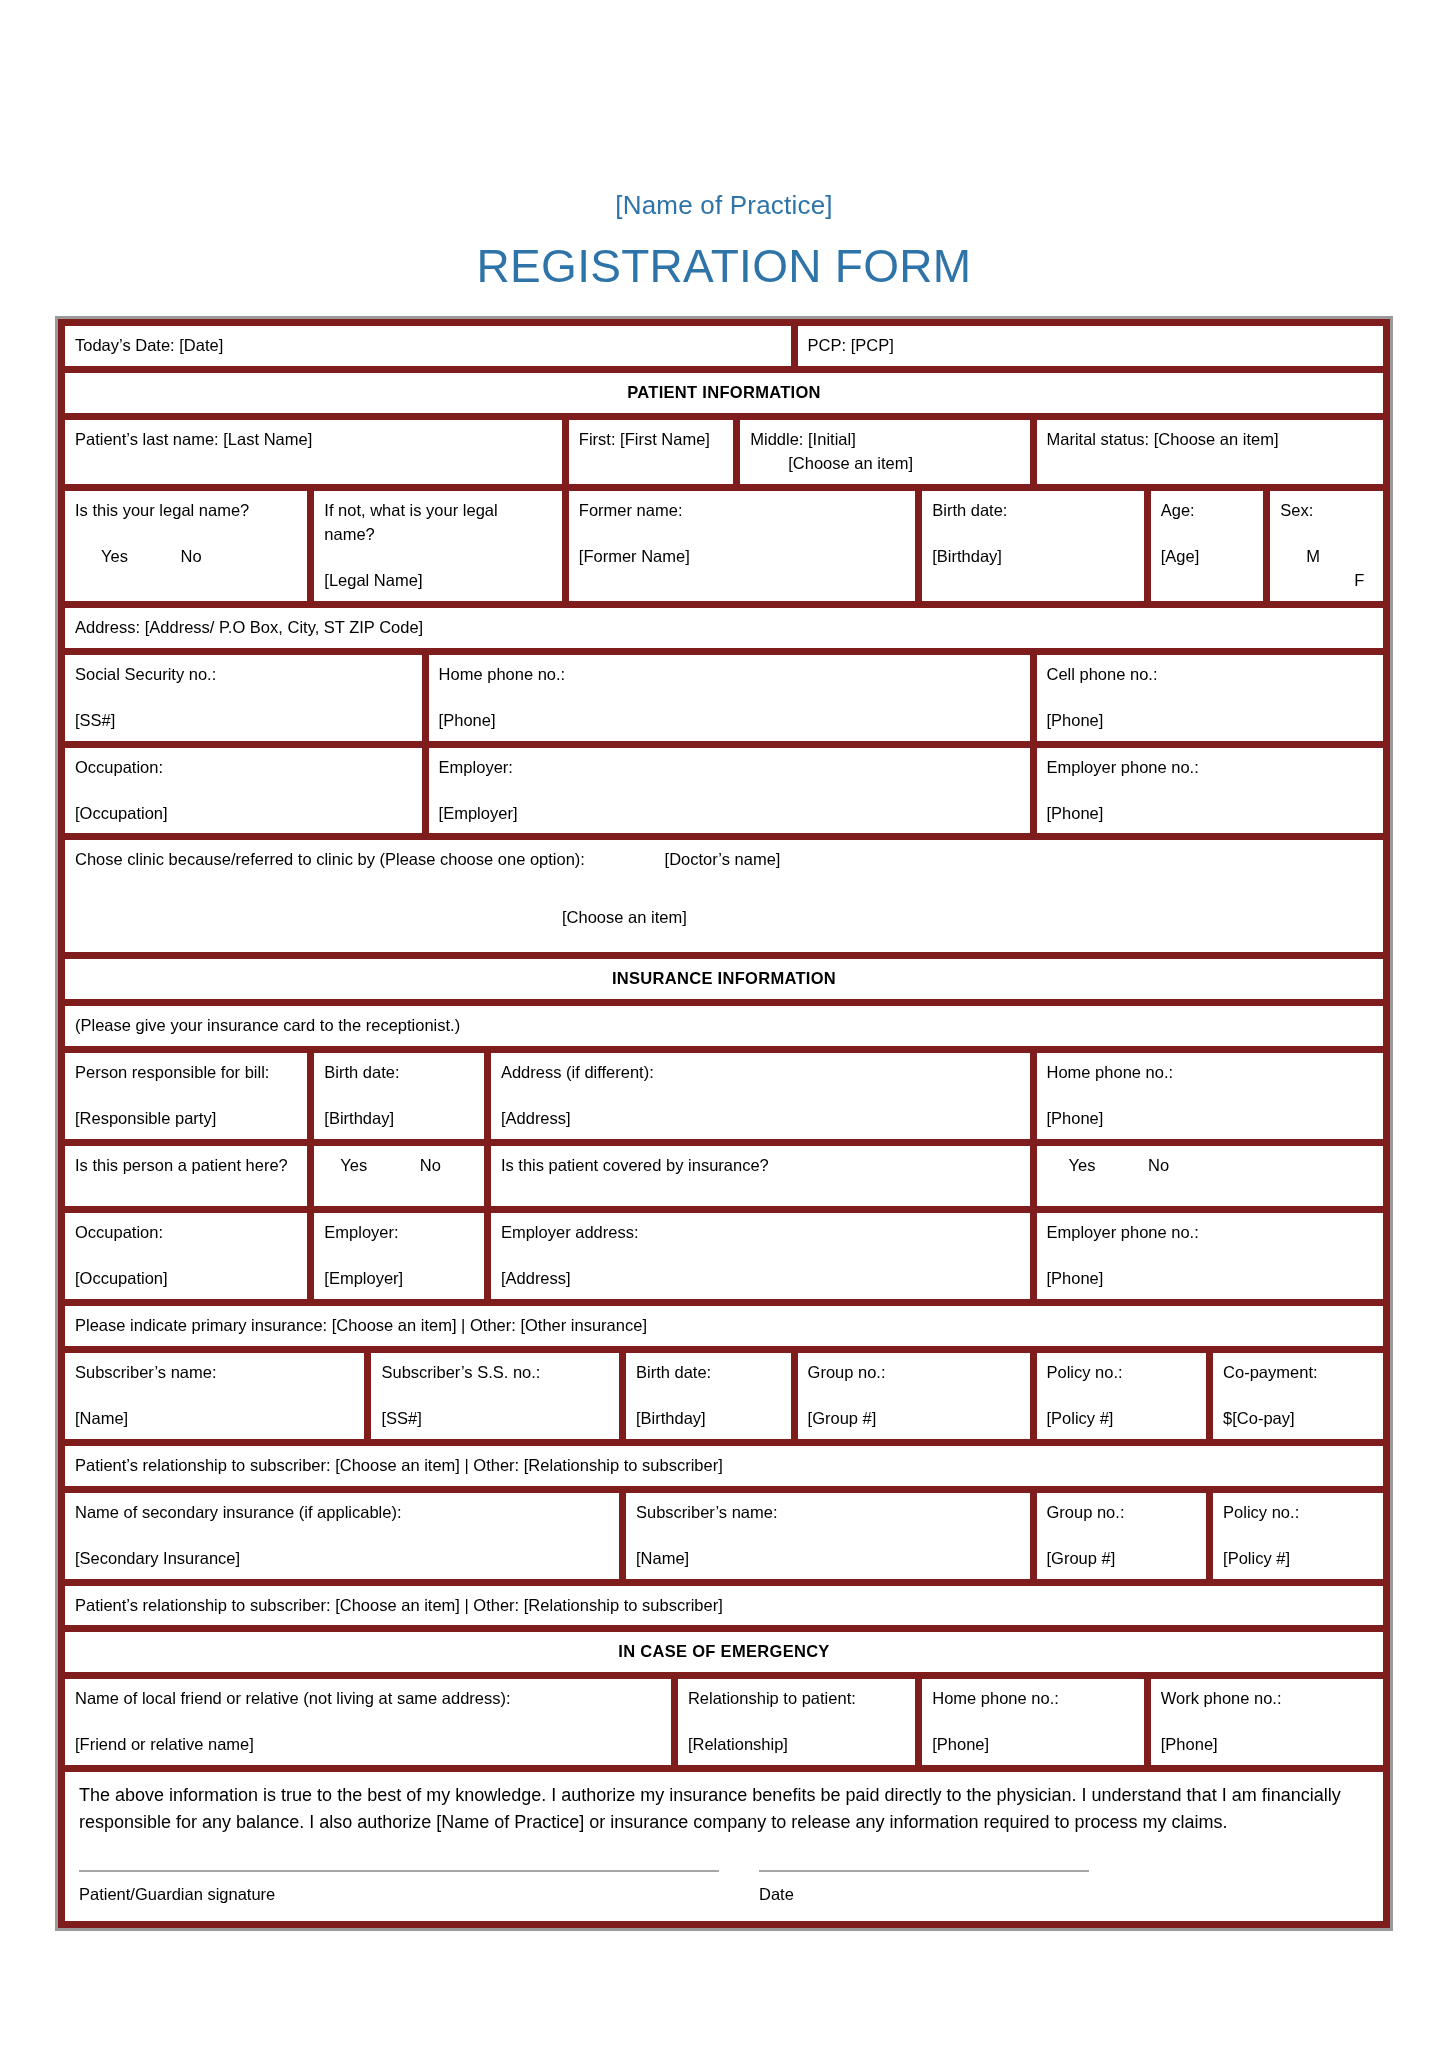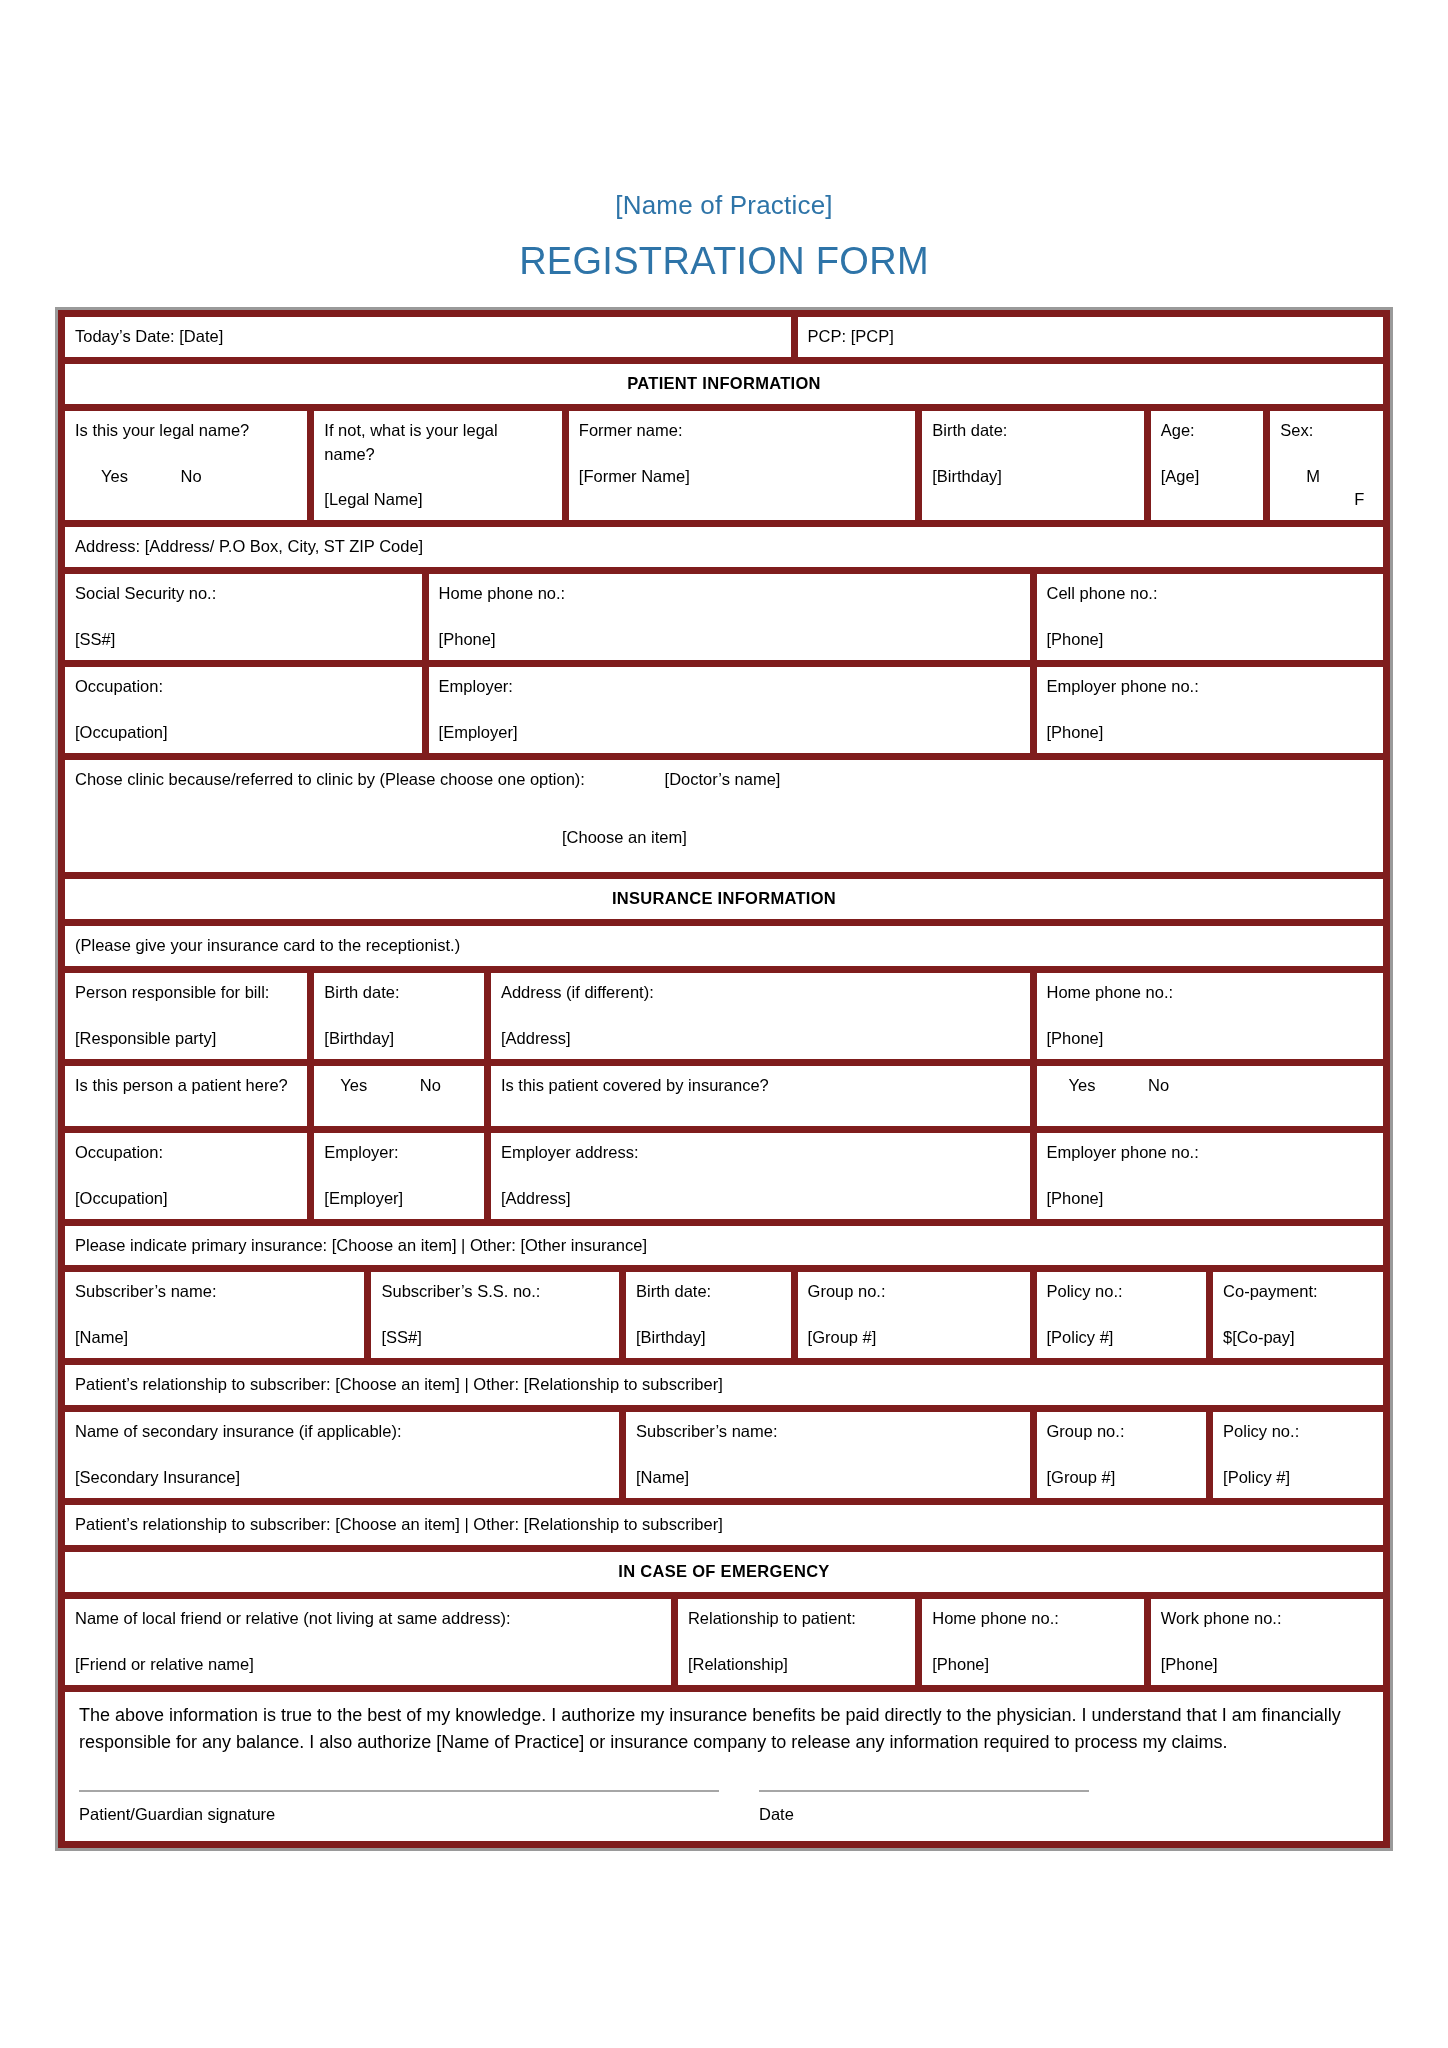--- a/index.html
+++ b/index.html
@@ -26,21 +26,21 @@
     text-align: center;
     padding-top: 190px;
   }
   .practice-name {
     font-size: 26px;
     color: #2e74a8;
     letter-spacing: 0.2px;
     line-height: 1.2;
   }
   .form-title {
-    font-size: 38px;
+    font-size: 46px;
     color: #2e74a8;
     margin-top: 18px;
     letter-spacing: 0.3px;
     line-height: 1.2;
   }
 
   
   .form-wrap {
     margin: 22px auto 0 auto;
     width: 1338px;
@@ -158,20 +158,35 @@
         </td>
         <td colspan="10">
           <span>PCP: [PCP]</span>
         </td>
       </tr>
 
       <tr>
         <td class="section" colspan="22">PATIENT INFORMATION</td>
       </tr>
 
+      <tr>
+        <td colspan="8">
+          <span>Patient’s last name: [Last Name]</span>
+        </td>
+        <td colspan="3">
+          <span>First: [First Name]</span>
+        </td>
+        <td colspan="5">
+          <span>Middle: [Initial]</span>
+          <span class="inline-gap" style="margin-left:38px">[Choose an item]</span>
+        </td>
+        <td colspan="6">
+          <span>Marital status: [Choose an item]</span>
+        </td>
+      </tr>
 
       <tr>
         <td class="thick-top two-line" colspan="4">
           <span class="lbl">Is this your legal name?</span>
           <span class="yn" style="margin-left:26px">
             <span class="opt">Yes</span>
             <span class="opt">No</span>
           </span>
         </td>
         <td class="thick-top two-line" colspan="4">

